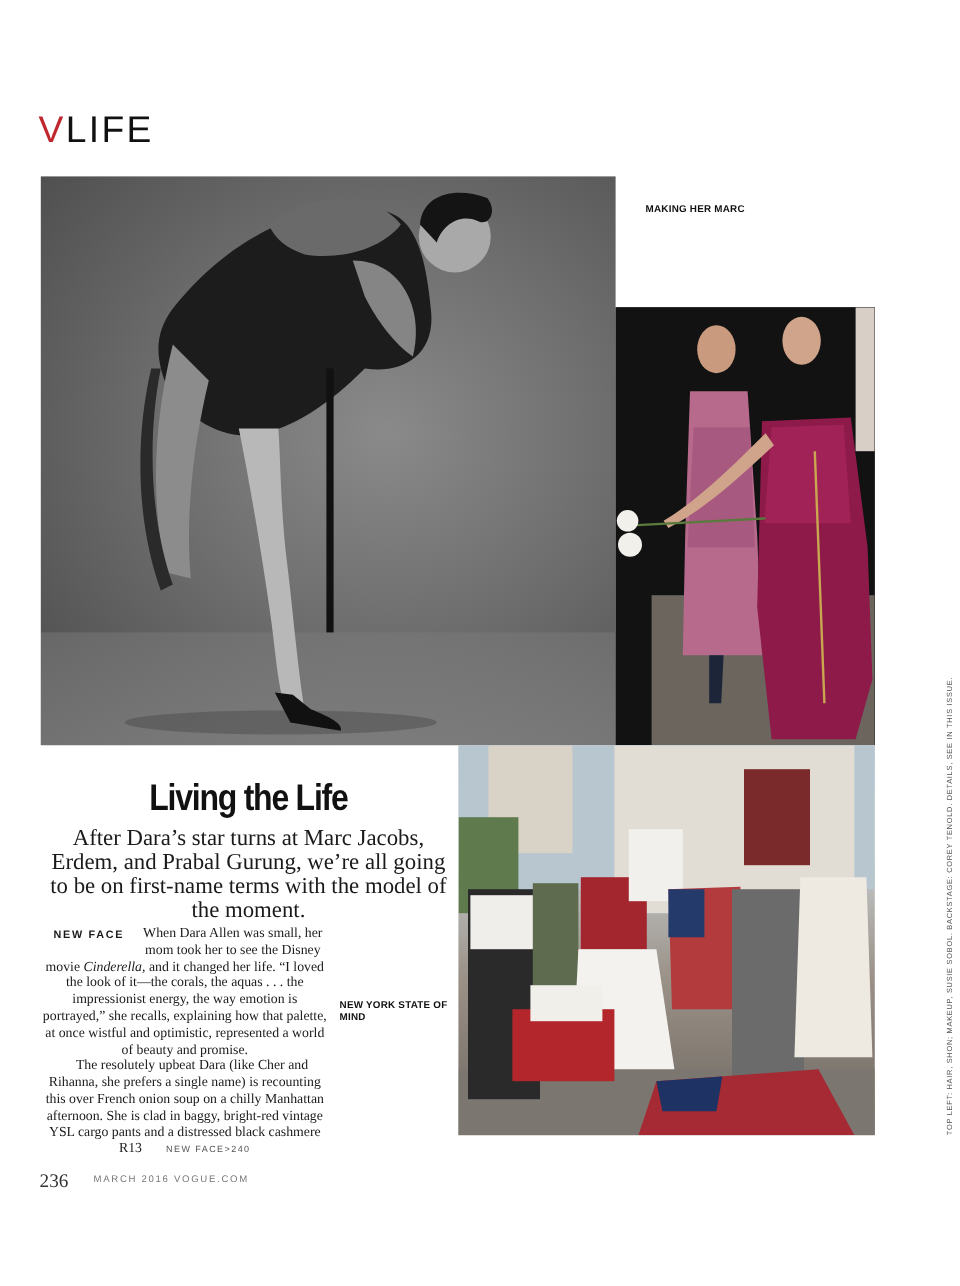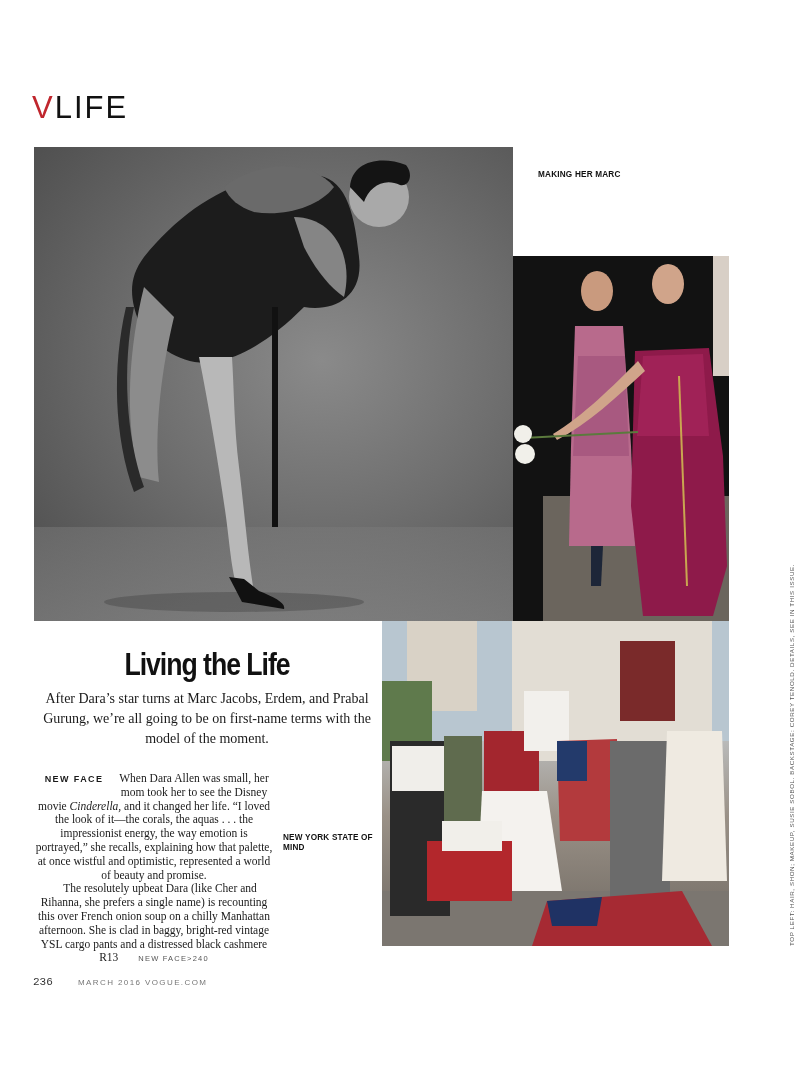--- a/index.html
+++ b/index.html
@@ -20,31 +20,31 @@
     background: linear-gradient(#b9c4cc 0%, #c9cfd3 25%, #9a9187 60%, #6d6760 100%); }
 
   
   .cap-title { font-family:"Liberation Sans", sans-serif; font-weight:bold; font-size:8.2px; letter-spacing:0.2px; color:#111; line-height:9.5px; text-transform:uppercase; }
   .cap-body { font-family:"Liberation Sans", sans-serif; font-size:8.2px; color:#333; line-height:9.6px; text-transform:uppercase; letter-spacing:0.1px; }
   #cap-marc { left:525px; top:170px; width:200px;margin-left:13px; }
   #cap-ny { left:283px; top:833px; width:95px; }
 
   
   #headline { left:34px; top:647px; width:346px; text-align:center; font-family:"Liberation Sans", sans-serif; font-weight:bold; font-size:31px; letter-spacing:-1.2px; transform:scaleX(0.86); transform-origin:center; color:#111; line-height:36px; }
-  #dek { left:34px; top:689px; width:346px; text-align:center; font-family:"Liberation Serif", serif; font-size:14px; line-height:20px; color:#1a1a1a; }
+  #dek { left:34px; top:689px; width:346px; text-align:center; font-family:"Liberation Serif", serif; font-size:19px; line-height:20px; color:#1a1a1a; }
 
   
   #body { left:34px; top:772px; width:240px; font-family:"Liberation Serif", serif; font-size:11.5px; line-height:13.8px; color:#1a1a1a;text-align:center; }
   #body p { margin:0; }
   #body .kicker { font-family:"Liberation Sans", sans-serif; font-weight:bold; font-size:9px; letter-spacing:1.4px; float:left; width:80px; margin-top:1px; }
   #body .indent { text-indent:12px; }
   #body .jump { font-family:"Liberation Sans", sans-serif; font-size:7.5px; letter-spacing:1.2px; color:#555; margin-left:20px; }
 
   
-  #folio-num { left:33px; top:976px; font-family:Liberation Mono, monospace; font-size:11px; color:#333; }
+  #folio-num { left:33px; top:976px; font-family:Liberation Serif, serif; font-size:16px; color:#333; }
   #folio-info { left:78px; top:978px; font-family:"Liberation Sans", sans-serif; font-size:8px; letter-spacing:1.4px; color:#777; }
 
   
   #credits { left:788px; top:946px; transform-origin:0 0; transform:rotate(-90deg); white-space:nowrap; font-family:"Liberation Sans", sans-serif; font-size:6.2px; letter-spacing:0.6px; color:#555; text-transform:uppercase; }
 </style>
 </head>
 <body>
 
 <div id="logo" class="abs">
   <span class="v">V</span><span class="rest">LIFE</span>

